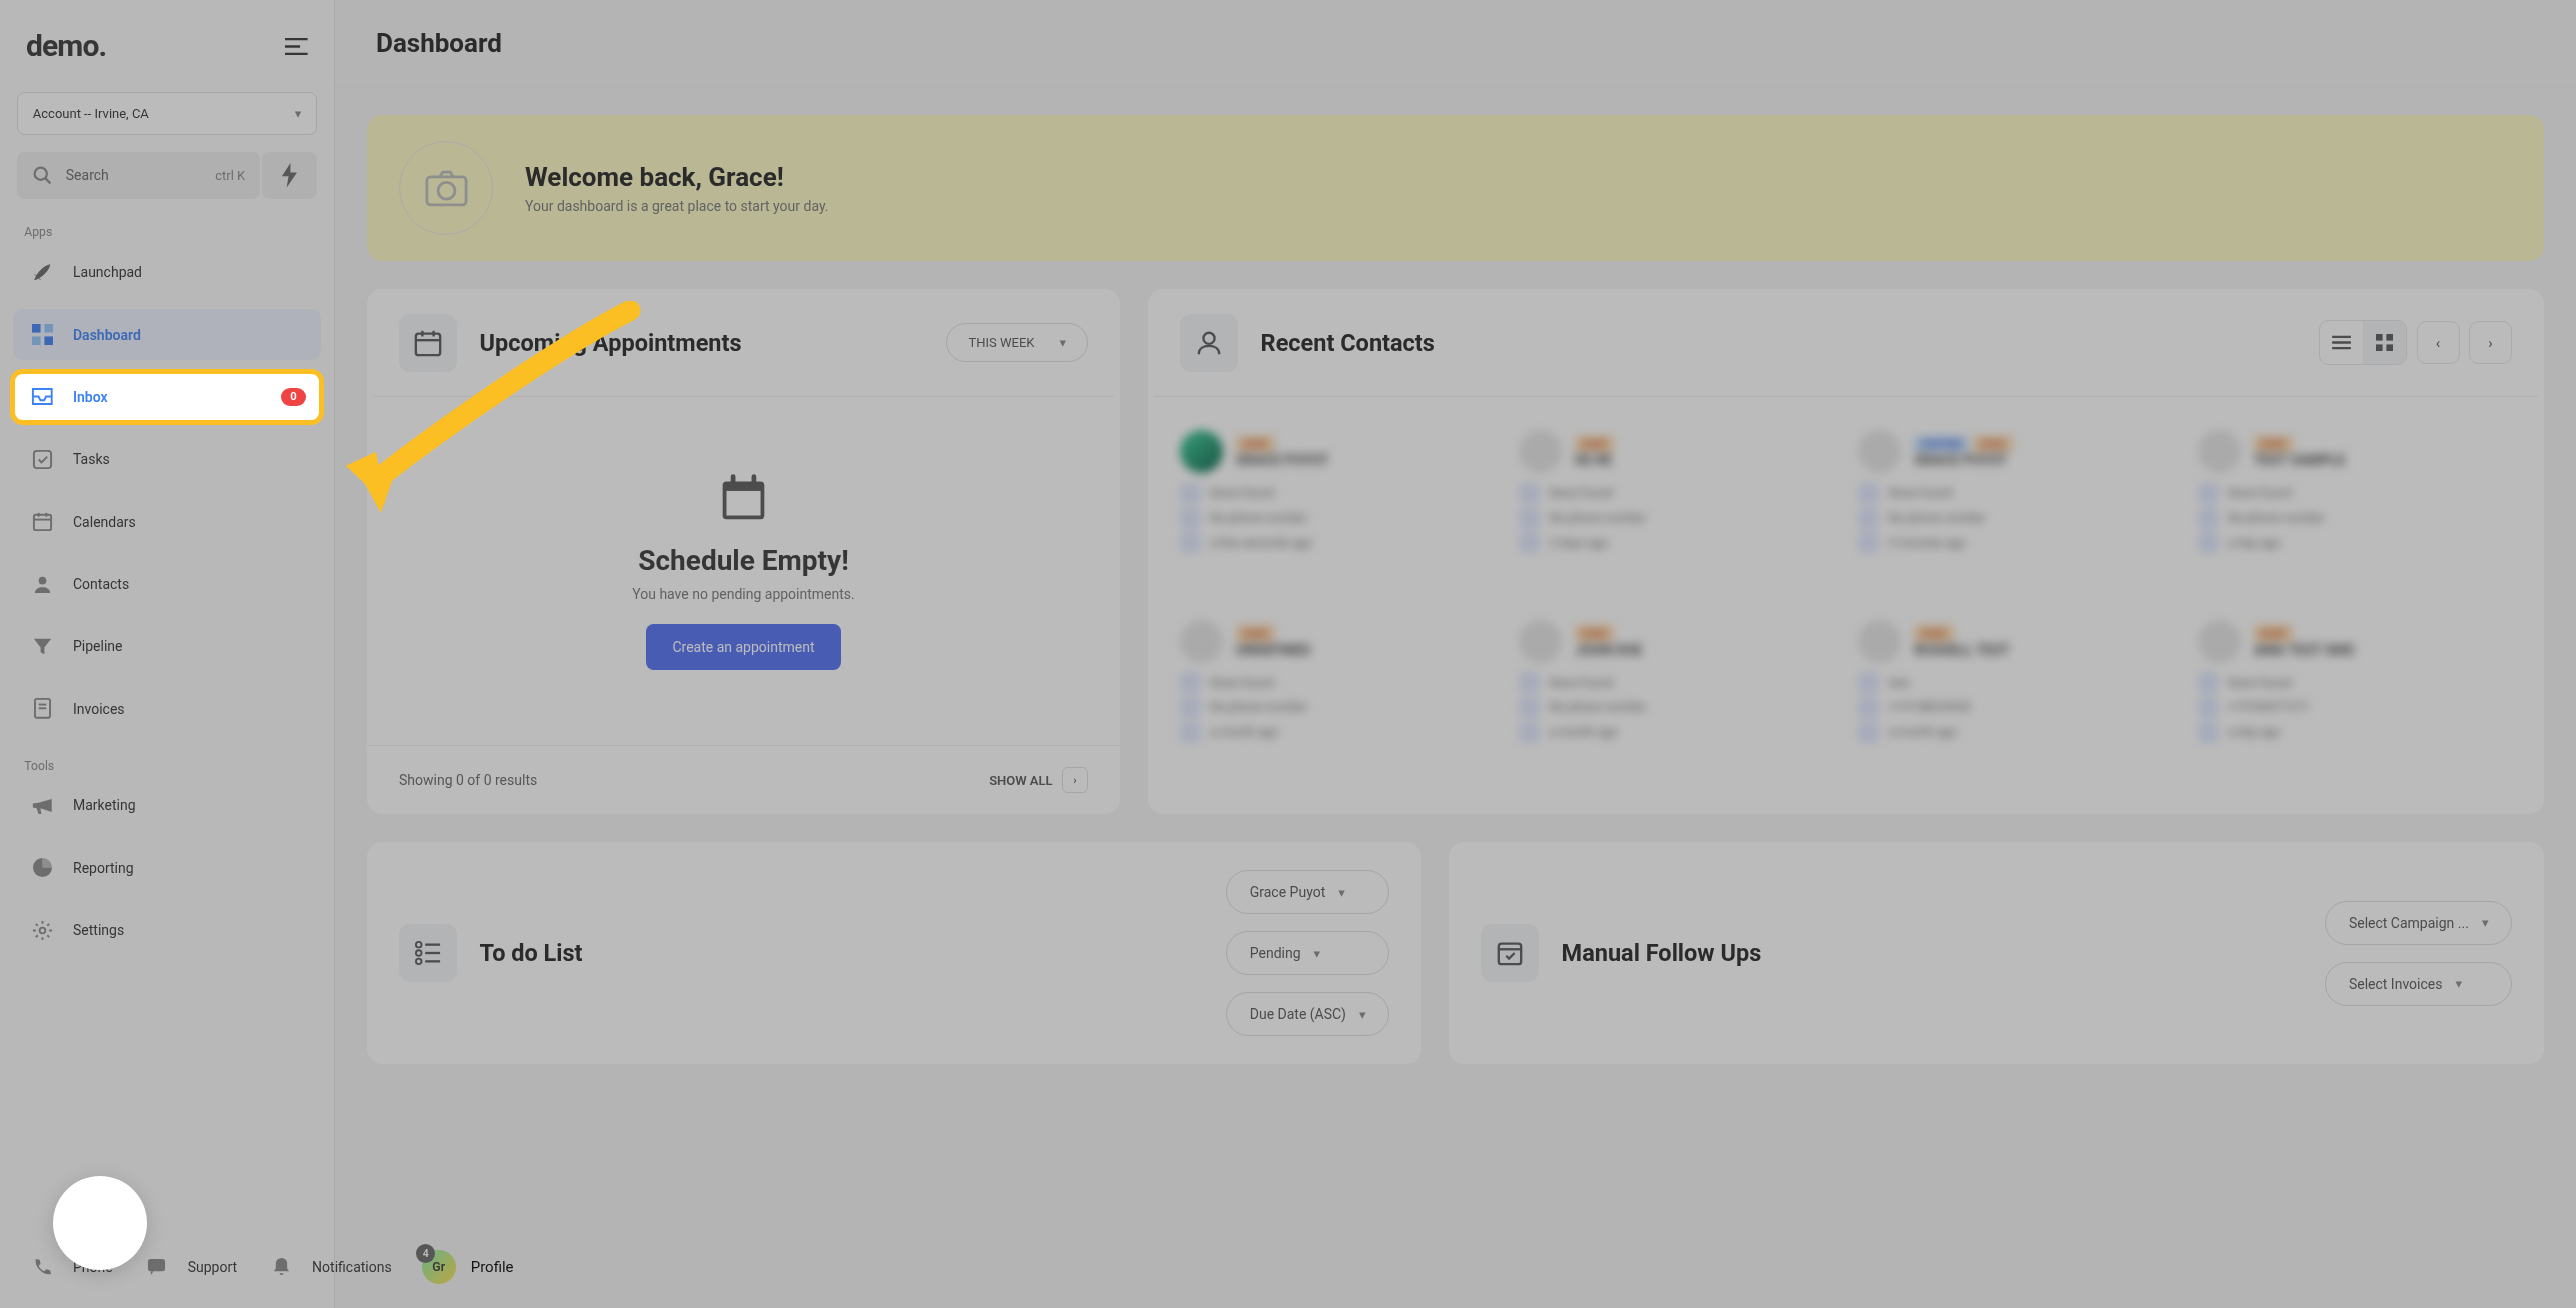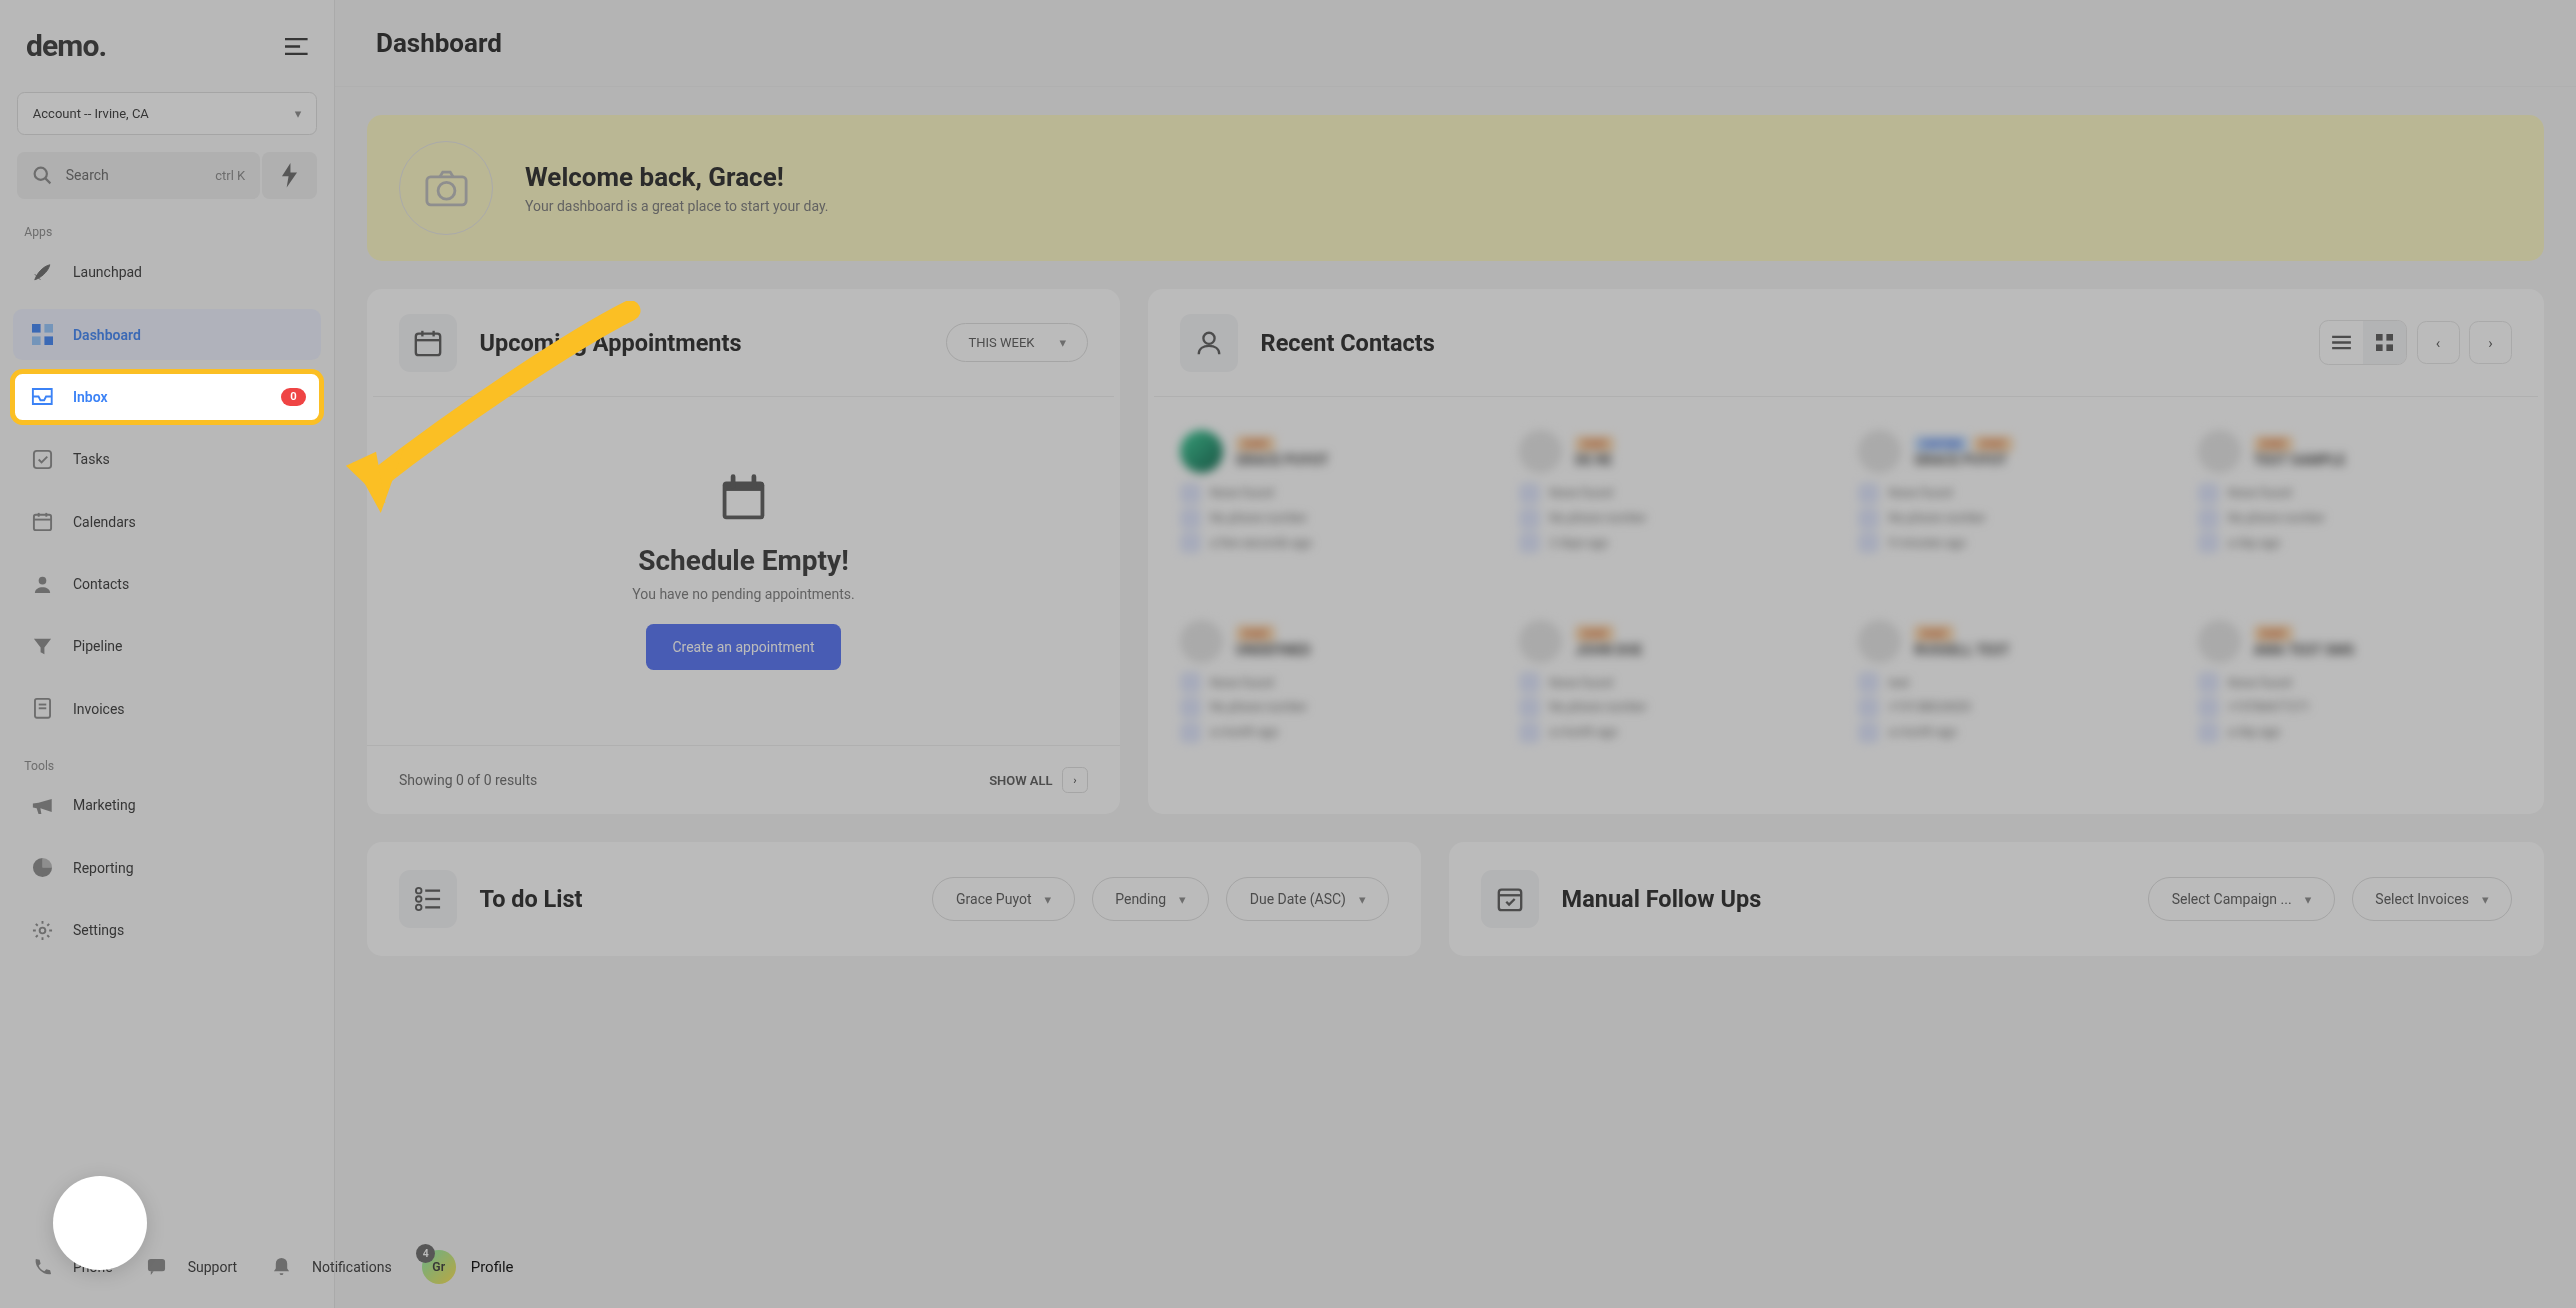--- a/index.html
+++ b/index.html
@@ -93,21 +93,21 @@
 .contact-name { font-size: 14px; font-weight: 700; color: #444; }
 .contact-line { display: flex; align-items: center; gap: 9.4px; font-size: 12.2px; color: #666; margin: 3.8px 0; }
 .contact-line-icon { width: 21px; height: 21px; border-radius: 5.6px; background: #e0e7ff; display: inline-block; }
 
 
 .bottom-row { display: flex; gap: 28px; }
 .todo-card, .followup-card { background: #fff; border-radius: 15px; padding: 28px 32px; display: flex; align-items: center; gap: 22.6px; }
 .todo-card { width: 1054px; }
 .followup-card { flex: 1; }
 .bottom-title { font-size: 23.5px; font-weight: 700; color: #222; flex: 1; }
-.filter-pills { display: flex; gap: 17px; }
+.filter-pills { display: flex; gap: 17px; flex-direction: column; }
 .filter-pill { border: 0.9px solid #ddd; border-radius: 940px; padding: 13px 22.6px; font-size: 14px; color: #555; display: flex; align-items: center; gap: 13px; cursor: pointer; }
 
 
 .dim-overlay { position: absolute; inset: 0; background: rgba(60,60,60,.35); z-index: 2; pointer-events: none; }
 .arrow-annotation { position: absolute; left: 329px; top: 301px; z-index: 4; pointer-events: none; }
 .chevron { font-size: 13px; color: #888; }
 </style>
 </head>
 <body>
 

